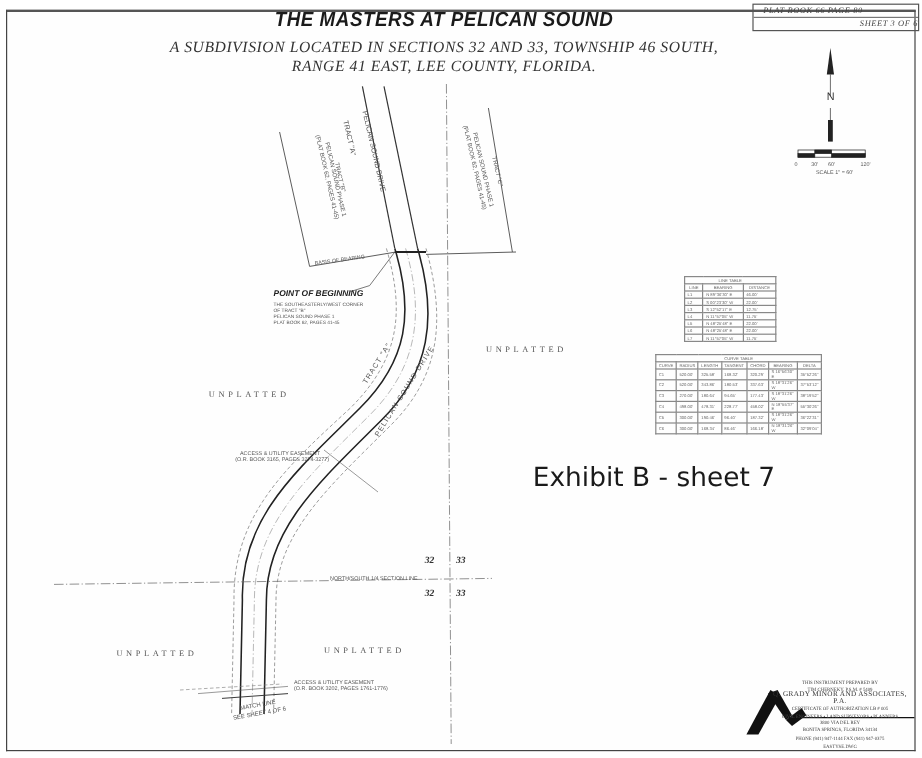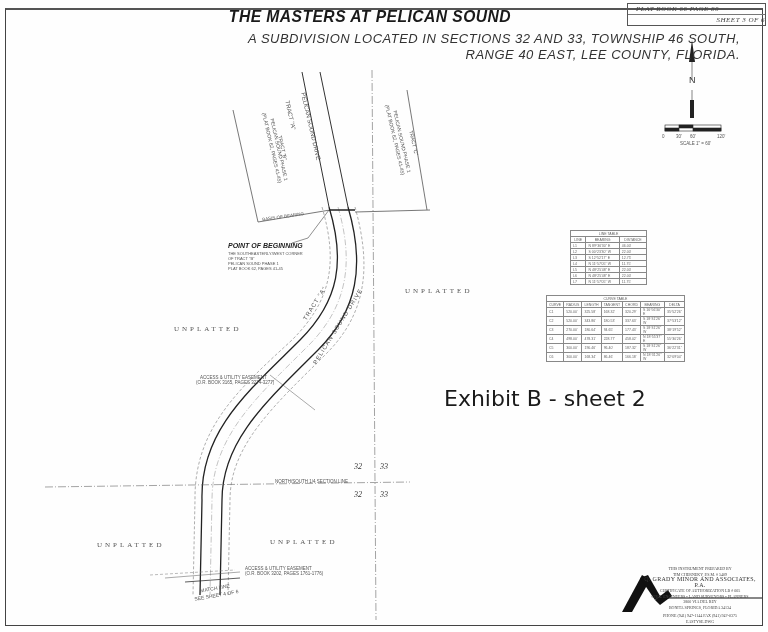--- a/index.html
+++ b/index.html
@@ -1,27 +1,27 @@
 <!DOCTYPE html>
 <html><head>
 <meta charset="utf-8">
 <style>
   html,body{margin:0;padding:0;background:#fff;}
   body{width:768px;height:632px;position:relative;overflow:hidden;font-family:"Liberation Sans",sans-serif;color:#222;}
   .sheet{position:absolute;left:5px;top:8px;width:758px;height:618px;border:1.5px solid #444;border-top:2px solid #555;box-sizing:border-box;background:#fefefe;}
   .title{position:absolute;left:0;width:740px;top:7px;text-align:center;font-family:"Liberation Sans",sans-serif;font-style:italic;font-weight:bold;font-size:17px;letter-spacing:0.5px;color:#1a1a1a;transform:scaleX(0.92);}
-  .subtitle{position:absolute;left:0;width:740px;text-align:right;font-family:Liberation Sans, sans-serif;font-style:italic;font-size:13px;color:#333;letter-spacing:0.5px;}
+  .subtitle{position:absolute;left:0;width:740px;text-align:center;font-family:Liberation Serif, serif;font-style:italic;font-size:13px;color:#333;letter-spacing:0.5px;}
   .sub1{top:31px;}
   .sub2{top:47px;}
   .platbox{position:absolute;left:627px;top:3px;width:137px;border:1px solid #555;font-family:"Liberation Serif",serif;font-style:italic;font-size:7px;color:#444;}
   .platbox div{height:10px;line-height:10px;padding-left:8px;letter-spacing:0.5px;}
   .platbox div+div{border-top:1px solid #777;text-align:right;}
   .label-small{position:absolute;font-size:4.5px;color:#555;white-space:nowrap;}
   .unplatted{position:absolute;font-family:"Liberation Serif",serif;font-size:7px;letter-spacing:3px;color:#555;}
-  .secnum{position:absolute;font-family:"Liberation Serif",serif;font-style:italic;font-weight:normal;font-size:8px;color:#333;}
+  .secnum{position:absolute;font-family:"Liberation Serif",serif;font-style:italic;font-weight:bold;font-size:8px;color:#333;}
   .exhibit{position:absolute;left:444px;top:386px;font-family:"DejaVu Sans",sans-serif;font-size:22px;color:#1a1a1a;}
   .pob{position:absolute;left:228px;top:242px;font-family:"Liberation Sans",sans-serif;font-weight:bold;font-style:italic;font-size:7px;color:#222;}
   .pob-desc{position:absolute;left:228px;top:251px;font-size:4px;line-height:5px;color:#555;}
   table.mini{position:absolute;border-collapse:collapse;font-size:3.5px;color:#666;}
   table.mini td,table.mini th{border:0.6px solid #888;padding:0 2px;height:5px;font-weight:normal;}
   .firm{position:absolute;left:640px;top:566px;width:120px;text-align:center;font-family:"Liberation Serif",serif;font-size:4px;line-height:5.5px;color:#444;}
   .firm .big{font-size:6px;letter-spacing:0.3px;color:#333;}
   svg.map{position:absolute;left:0;top:0;}
 </style>
 </head>
@@ -86,21 +86,21 @@
     <polygon points="622,612 642,575 650,580 632,612" fill="#111"></polygon>
     <polygon points="640,578 655,600 660,596 648,575" fill="#111"></polygon>
     <polygon points="655,600 668,590 672,596 660,605" fill="#111"></polygon>
     <line x1="655" y1="598" x2="762" y2="598" stroke="#111" stroke-width="1.2"></line>
   </g>
 
 </svg>
 
 <div class="title">THE MASTERS AT PELICAN SOUND</div>
 <div class="subtitle sub1">A SUBDIVISION LOCATED IN SECTIONS 32 AND 33, TOWNSHIP 46 SOUTH,</div>
-<div class="subtitle sub2">RANGE 40 EAST, LEE COUNTY, FLORIDA.</div>
+<div class="subtitle sub2">RANGE 41 EAST, LEE COUNTY, FLORIDA.</div>
 
 <div class="platbox">
   <div>PLAT BOOK 66 PAGE 80</div>
   <div>SHEET 3 OF 6</div>
 </div>
 
 <div class="label-small" style="left:689px;top:75px;font-size:9px;color:#333;">N</div>
 <div class="label-small" style="left:662px;top:134px;">0</div>
 <div class="label-small" style="left:676px;top:134px;">30'</div>
 <div class="label-small" style="left:690px;top:134px;">60'</div>
@@ -142,21 +142,21 @@
 <div class="unplatted" style="left:405px;top:287px;">UNPLATTED</div>
 <div class="unplatted" style="left:174px;top:325px;">UNPLATTED</div>
 <div class="unplatted" style="left:97px;top:541px;">UNPLATTED</div>
 <div class="unplatted" style="left:270px;top:538px;">UNPLATTED</div>
 
 <div class="secnum" style="left:354px;top:462px;">32</div>
 <div class="secnum" style="left:380px;top:462px;">33</div>
 <div class="secnum" style="left:354px;top:490px;">32</div>
 <div class="secnum" style="left:380px;top:490px;">33</div>
 
-<div class="exhibit">Exhibit B - sheet 2</div>
+<div class="exhibit">Exhibit B - sheet 7</div>
 
 <table class="mini" style="left:570px;top:230px;width:77px;">
   <tbody>
       <tr>
         <th colspan="3">LINE TABLE</th>
       </tr>
   <tr>
     <th>LINE</th>
     <th>BEARING</th>
     <th>DISTANCE</th>

